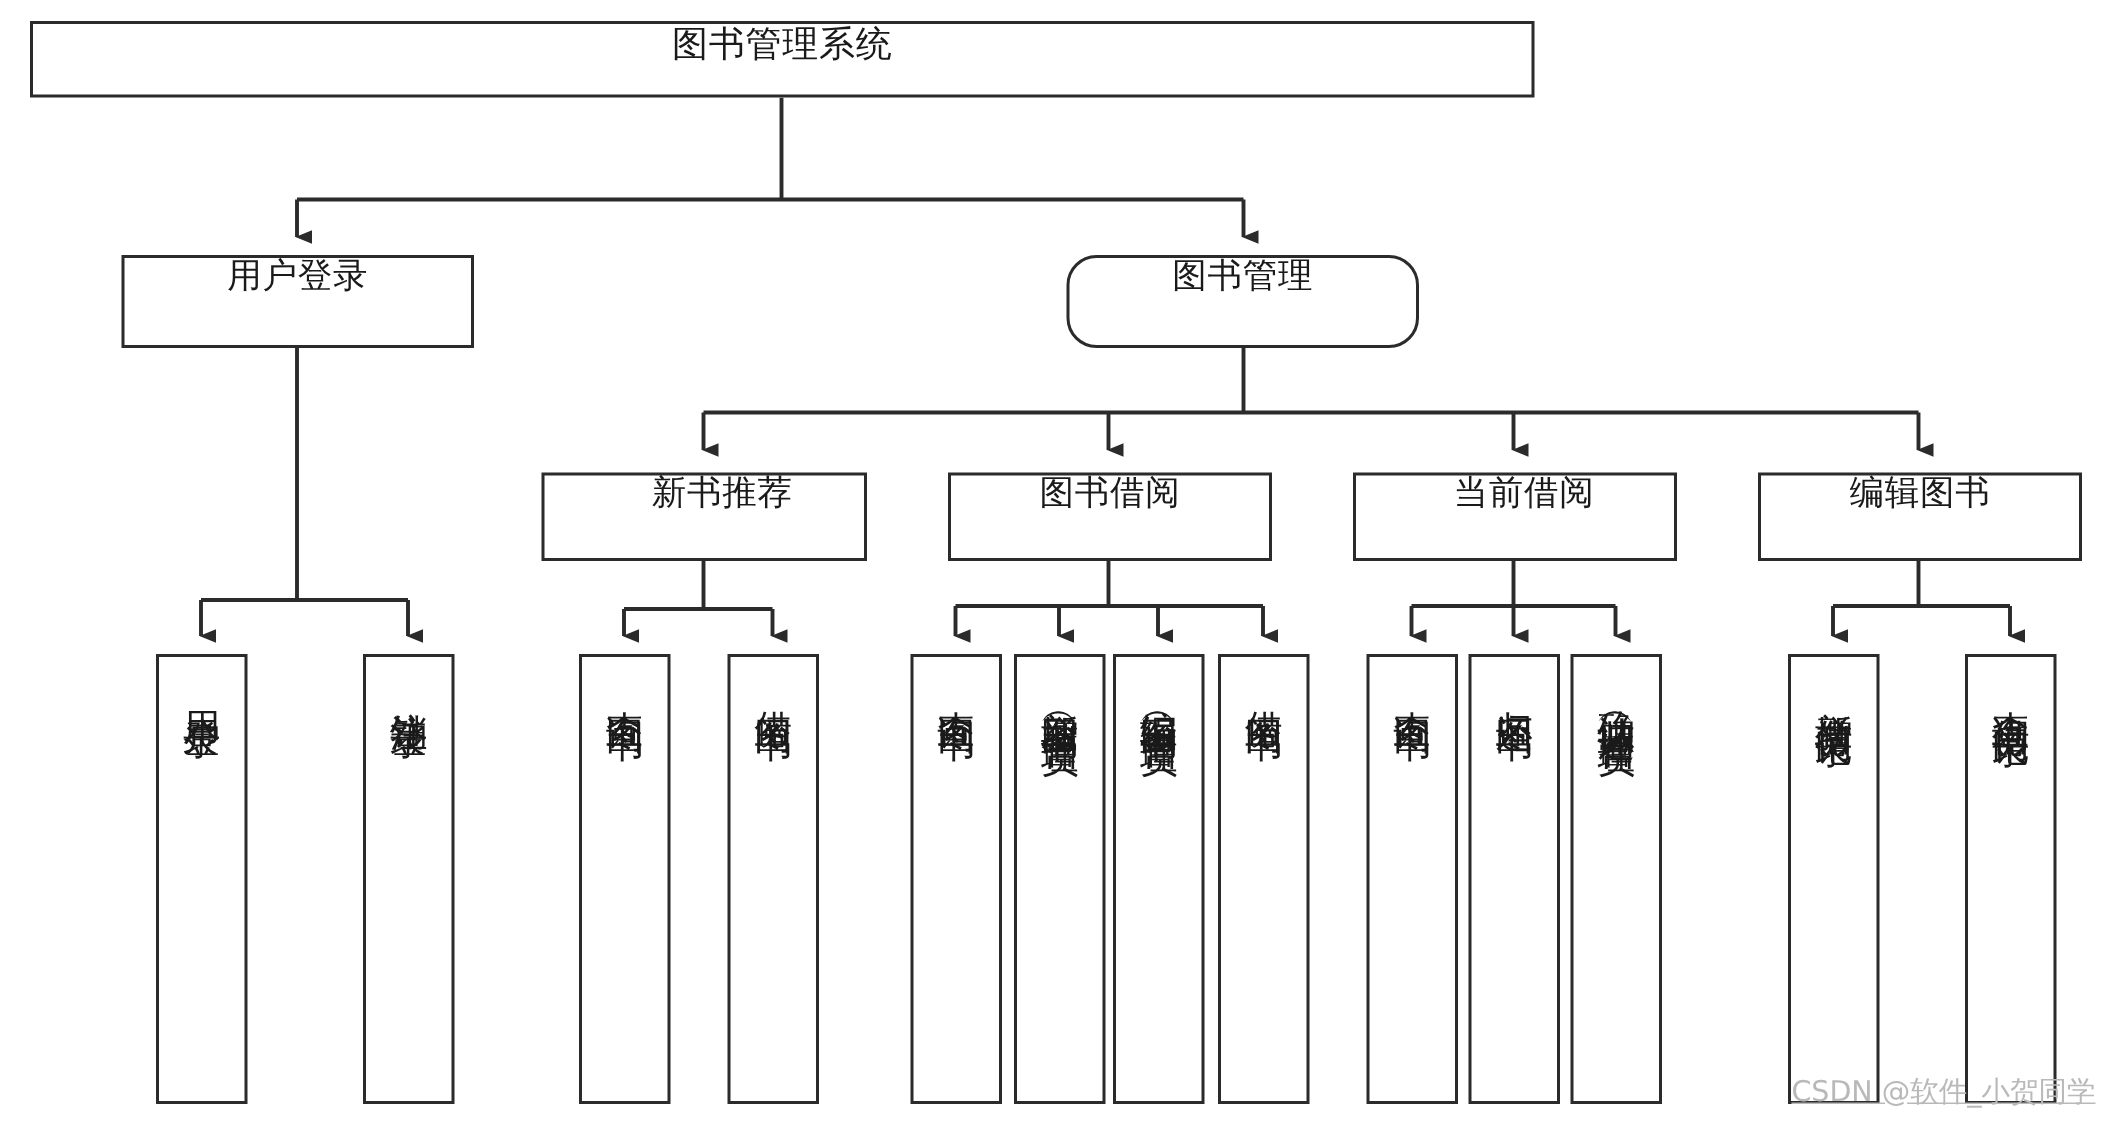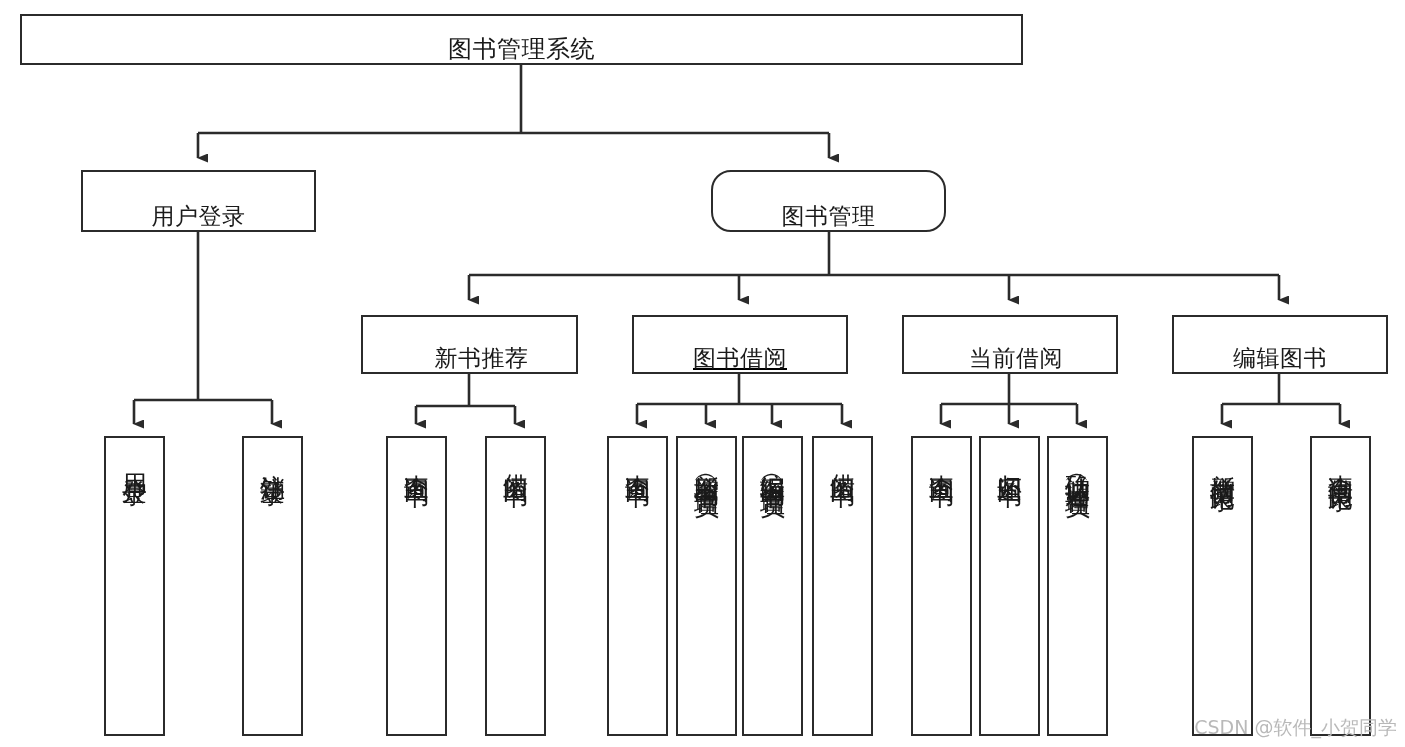--- a/index.html
+++ b/index.html
@@ -25,21 +25,21 @@
     width: 1405px;
     height: 747px;
     pointer-events: none;
   }
   .node {
     position: absolute;
     box-sizing: border-box;
     background: #ffffff;
     border: 2px solid #2b2b2b;
     display: flex;
-    align-items: flex-end;
+    align-items: flex-start;
     justify-content: center;
     z-index: 2;
   }
   .node-label {
     color: #1a1a1a;
     line-height: 1.12;
     text-align: center;
     white-space: pre;
   }
   .node.horizontal .node-label {
@@ -62,20 +62,21 @@
     line-height: 1;
   }
   #watermark {
     position: absolute;
     right: 8px;
     bottom: 6px;
     font-size: 19px;
     color: #b9b9b9;
     z-index: 5;
     white-space: pre;
+    text-decoration: underline;
   }
 </style>
 </head>
 <body>
 
 <div id="diagram-root">
 
   <svg id="connector-layer" viewBox="0 0 1405 747">
     <defs>
       <marker id="arrowhead" markerWidth="9" markerHeight="11" refX="4.5" refY="10" orient="auto" markerUnits="userSpaceOnUse">
@@ -133,21 +134,21 @@
   <div class="node horizontal" style="left:81px; top:170px; width:235px; height:62px;">
     <span class="node-label">用户登录</span>
   </div>
   <div class="node horizontal" style="left:711px; top:170px; width:235px; height:62px;border-radius:20px;">
     <span class="node-label">图书管理</span>
   </div>
 
   <div class="node horizontal" style="left:361px; top:315px; width:217px; height:59px;padding-left:24px;">
     <span class="node-label">新书推荐</span>
   </div>
-  <div class="node horizontal" style="left:632px; top:315px; width:216px; height:59px;text-decoration:underline;">
+  <div class="node horizontal" style="left:632px; top:315px; width:216px; height:59px;">
     <span class="node-label">图书借阅</span>
   </div>
   <div class="node horizontal" style="left:902px; top:315px; width:216px; height:59px;padding-left:12px;">
     <span class="node-label">当前借阅</span>
   </div>
   <div class="node horizontal" style="left:1172px; top:315px; width:216px; height:59px;">
     <span class="node-label">编辑图书</span>
   </div>
 
   <div class="node vertical" style="left:104px; top:436px; width:61px; height:300px;">

